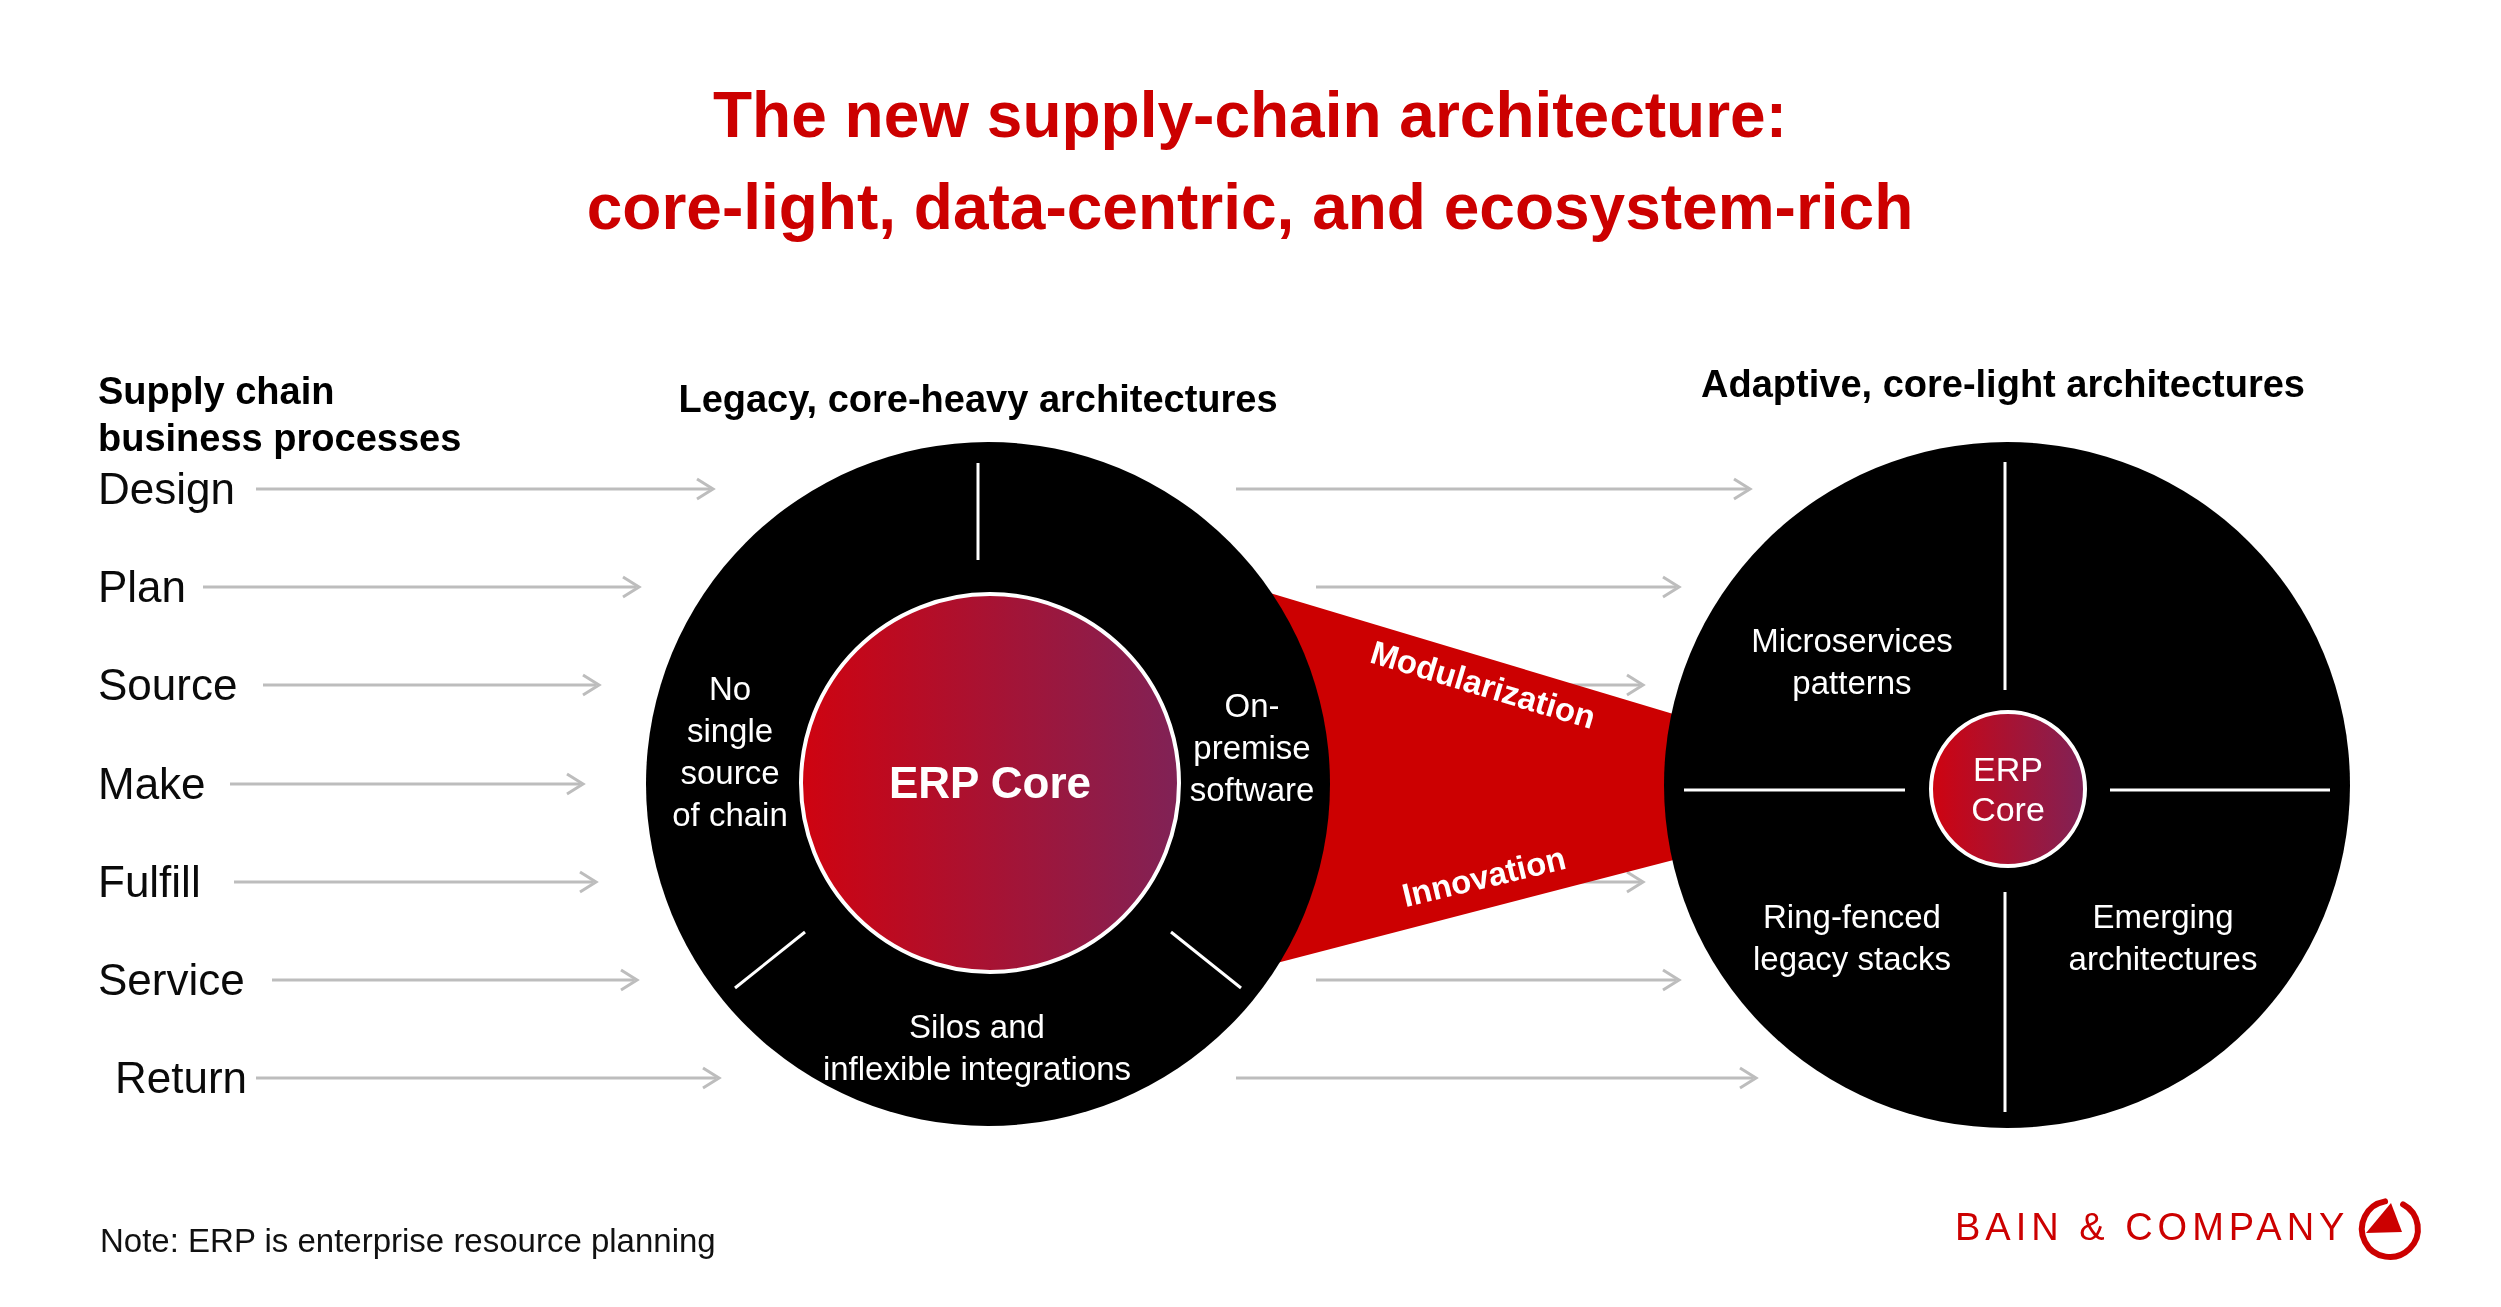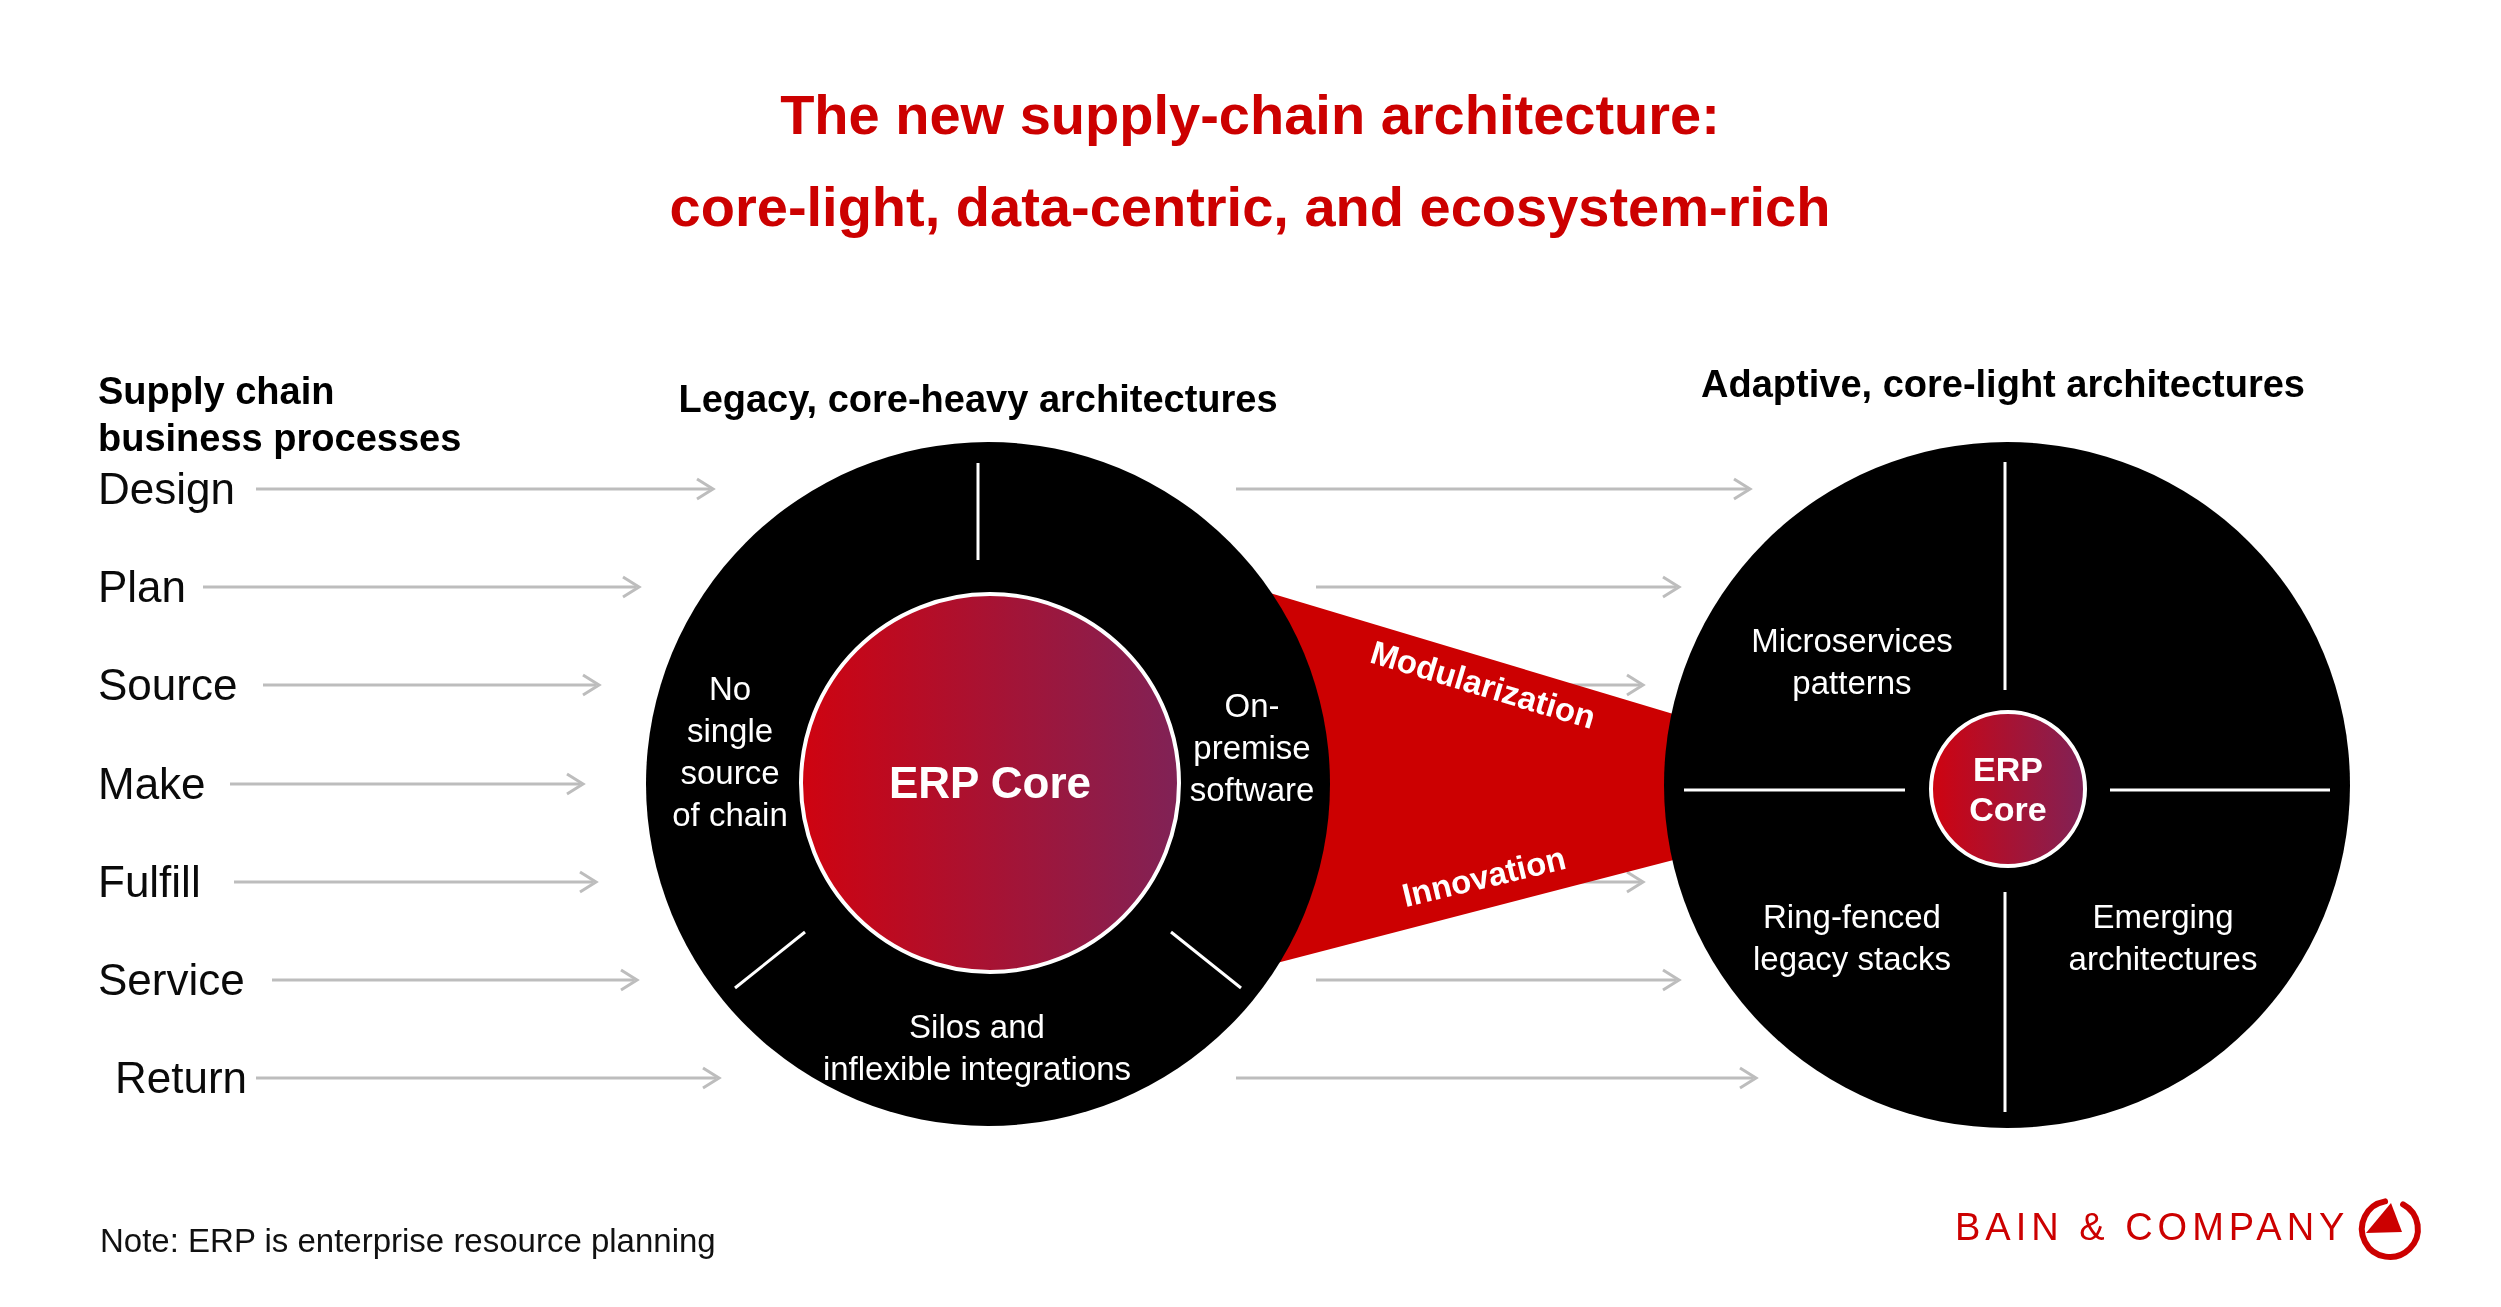--- a/index.html
+++ b/index.html
@@ -4,28 +4,28 @@
 <style>
   html,body{margin:0;padding:0;background:#ffffff;}
   .canvas{
     position:relative;width:2501px;height:1307px;background:#ffffff;overflow:hidden;
     font-family:"Liberation Sans","DejaVu Sans",sans-serif;color:#000;
   }
   .canvas svg.layer{position:absolute;left:0;top:0;}
   .abs{position:absolute;}
   .ctr{transform:translate(-50%,-50%);text-align:center;}
   .pre{white-space:pre-line;}
-  .title-line{left:1250px;width:2400px;color:#cc0000;font-weight:bold;font-size:56px;line-height:92px;}
+  .title-line{left:1250px;width:2400px;color:#cc0000;font-weight:bold;font-size:64px;line-height:92px;}
   .col-header{font-weight:bold;font-size:38px;color:#000;white-space:nowrap;}
   .processes-header{left:98px;top:324px;font-weight:bold;font-size:38px;line-height:47px;color:#000;margin-top:44px;}
   .process-label{left:98px;font-size:44px;color:#0a0a0a;transform:translateY(-50%);white-space:nowrap;}
   .ring-text{color:#ffffff;font-size:33px;line-height:42px;}
   .quad-text{color:#ffffff;font-size:33px;line-height:42px;}
   .core-label-big{color:#ffffff;font-weight:bold;font-size:44px;white-space:nowrap;}
-  .core-label-small{color:#ffffff;font-weight:bold;font-size:34px;line-height:40px;}
+  .core-label-small{color:#ffffff;font-weight:normal;font-size:34px;line-height:40px;}
   .wedge-label{color:#ffffff;font-weight:bold;font-size:33px;white-space:nowrap;}
   .wedge-label.mod{transform:translate(-50%,-50%) rotate(16.8deg);}
   .wedge-label.inn{transform:translate(-50%,-50%) rotate(-13.5deg);}
   .note{left:100px;top:1222px;font-size:33px;color:#111;}
   .brand{left:1955px;top:1206px;color:#cc0000;font-weight:normal;font-size:38px;letter-spacing:5px;white-space:nowrap;}
 </style>
 </head>
 <body>
 
 <div class="canvas">

